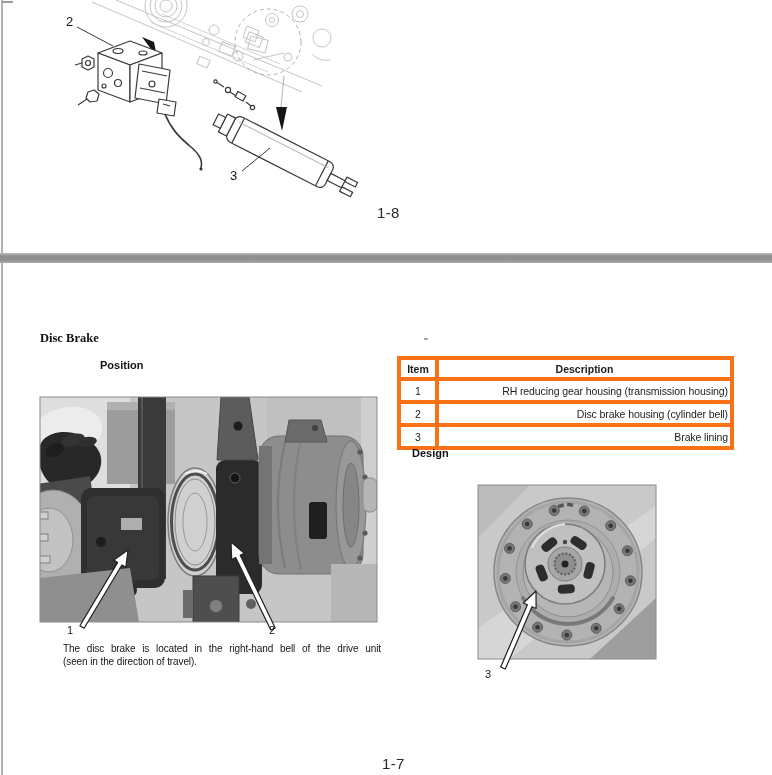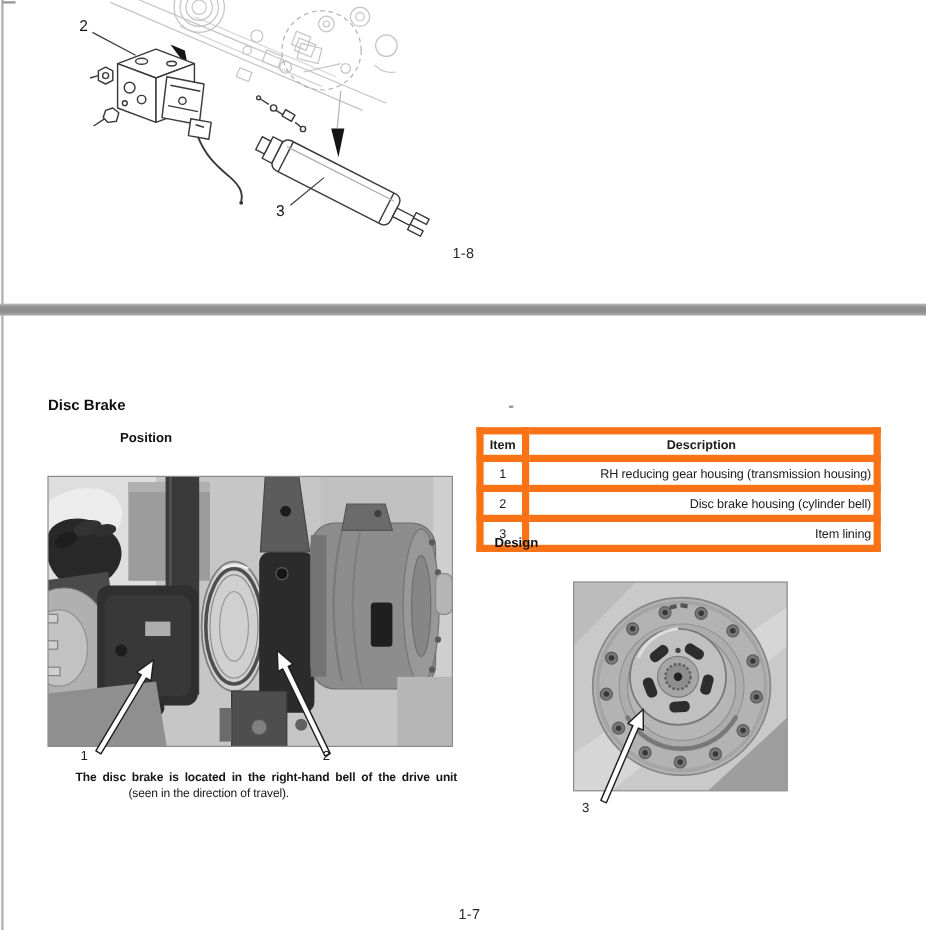--- a/index.html
+++ b/index.html
@@ -7,41 +7,41 @@
     position:relative;width:772px;height:775px;background:#ffffff;overflow:hidden;
     font-family:"Liberation Sans","DejaVu Sans",sans-serif;color:#1f1f1f;
   }
   .abs{position:absolute;}
   .page-edge-left{left:1px;top:0;width:2px;height:775px;background:#a3a3a3;opacity:.85;}
   .page-edge-tick{left:2px;top:1px;width:11px;height:2px;background:#9a9a9a;}
   .page-divider{left:0;top:253px;width:772px;height:10px;
     background:linear-gradient(#bdbdbd,#8f8f8f 30%,#909090 72%,#adadad);}
   .fig-label{font-size:13px;color:#161616;}
   .photo-label{font-size:11px;color:#222;}
-  .page-number{font-size:12px;color:#2a2a2a;letter-spacing:.3px;}
-  .h-title{font-size:12.5px;font-weight:700;color:#111;}
+  .page-number{font-size:15px;color:#2a2a2a;letter-spacing:.3px;}
+  .h-title{font-size:12.5px;font-weight:700;color:#111;font-family:Liberation Serif, serif;}
   .h-sub{font-size:11px;font-weight:700;color:#111;}
   .speck{left:424px;top:338px;width:4px;height:2px;background:#9b9b9b;border-radius:1px;}
   table.parts{
     position:absolute;left:397px;top:356px;width:337px;
     border-collapse:collapse;table-layout:fixed;
     font-size:10.5px;color:#1c1c1c;
   }
-  table.parts th,table.parts td{border:6px solid #f97316;overflow:hidden;white-space:nowrap;}
+  table.parts th,table.parts td{border:4px solid #f97316;overflow:hidden;white-space:nowrap;}
   table.parts th{height:17px;font-weight:700;text-align:center;padding:0 2px;}
   table.parts td{height:19px;padding:0 2px;}
   table.parts .col-item{width:38px;}
   table.parts td.item{text-align:center;}
   table.parts td.desc{padding-left:7px;letter-spacing:-.1px;text-align:right;}
   .caption{
     left:63px;top:643px;width:318px;font-size:10px;line-height:12.5px;
     color:#161616;letter-spacing:-.1px;
   }
-  .caption .l1{display:block;text-align:justify;text-align-last:justify;font-weight:bold;}
-  .caption .l2{display:block;text-align:left;margin-left:44px;}
+  .caption .l1{display:block;text-align:justify;text-align-last:justify;}
+  .caption .l2{display:block;text-align:left;}
   svg{display:block;}
 </style>
 </head>
 <body>
 
 <div class="canvas">
 
   <div class="abs page-edge-left"></div>
   <div class="abs page-edge-tick"></div>
   <div class="abs page-divider"></div>
@@ -228,21 +228,21 @@
       <tr>
         <td class="item">1</td>
         <td class="desc">RH reducing gear housing (transmission housing)</td>
       </tr>
       <tr>
         <td class="item">2</td>
         <td class="desc">Disc brake housing (cylinder bell)</td>
       </tr>
       <tr>
         <td class="item">3</td>
-        <td class="desc">Item lining</td>
+        <td class="desc">Brake lining</td>
       </tr>
     </tbody>
   </table>
 
   <span class="abs h-sub" style="left:412px;top:447px;">Design</span>
 
   <svg class="abs" style="left:470px;top:478px;" width="205" height="210" viewBox="0 0 205 210">
     <defs>
         <clipPath id="dclip">
           <rect x="8" y="7" width="178" height="174"></rect>

